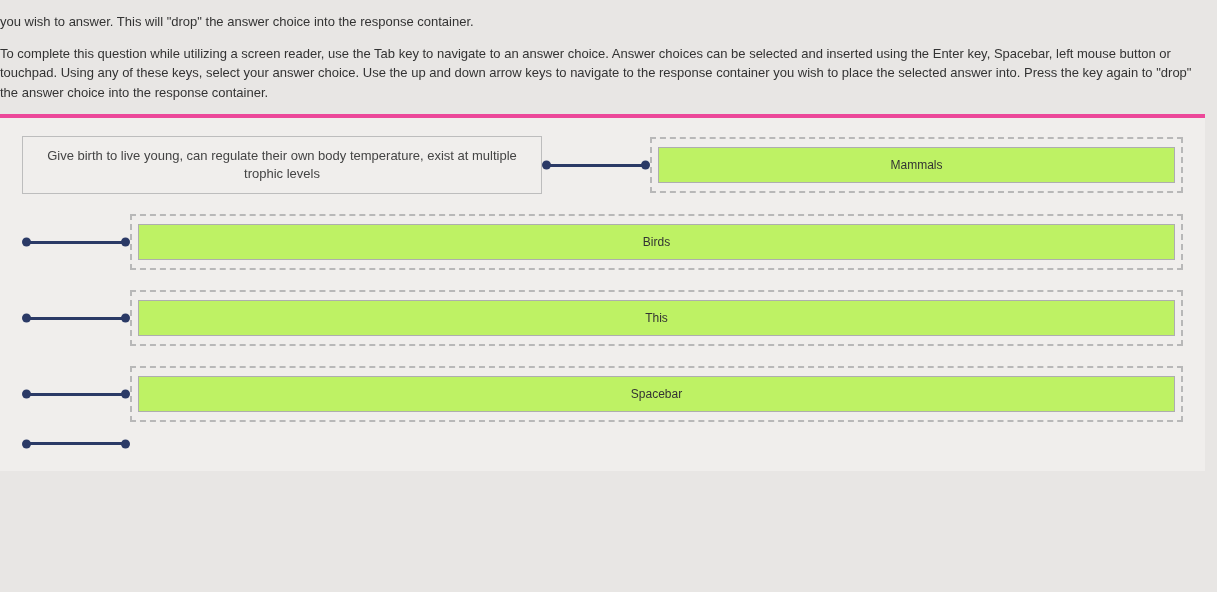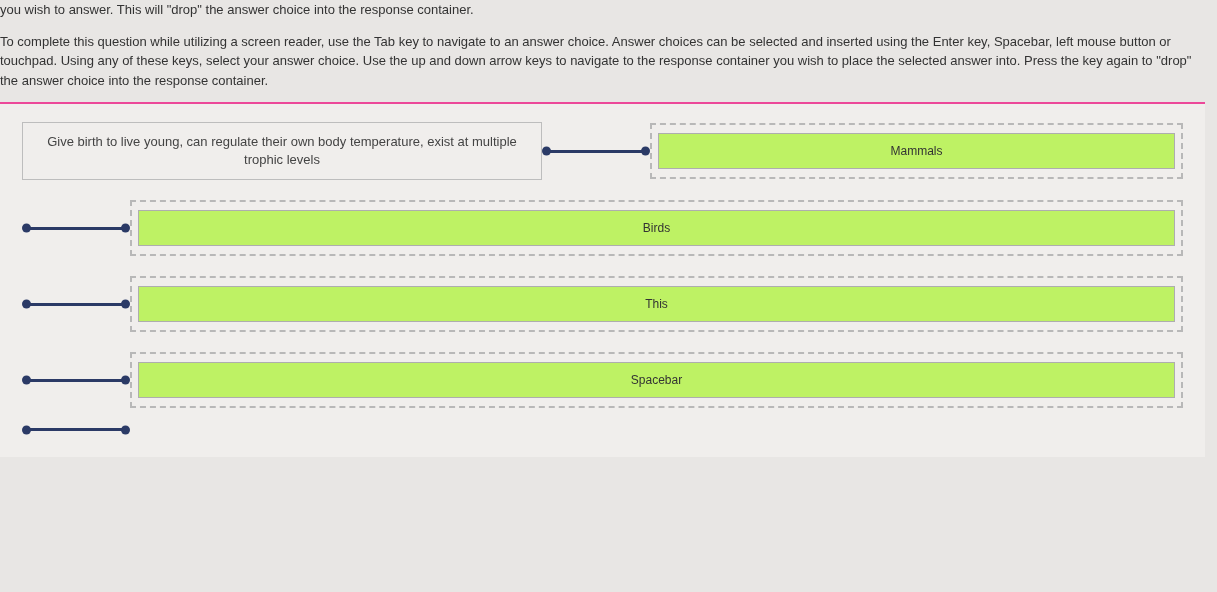--- a/index.html
+++ b/index.html
@@ -8,25 +8,25 @@
     padding: 0 12px 12px 0;
     font-family: Arial, Helvetica, sans-serif;
     background: #e8e6e4;
     color: #3a3a3a;
     width: 1217px;
   }
   .instr {
     font-size: 13px;
     line-height: 1.5;
     color: #333;
-    margin: 0 0 12px 0;
+    margin: 12px 0 12px 0;
   }
   .match-panel {
     background: #f0eeec;
-    border-top: 2px solid #ec4899;
+    border-top: 4px solid #ec4899;
     padding: 18px 22px 6px 22px;
   }
   .row {
     display: flex;
     align-items: center;
     margin-bottom: 20px;
   }
   .prompt-box {
     flex: 0 0 520px;
     border: 1px solid #bdbdbd;

